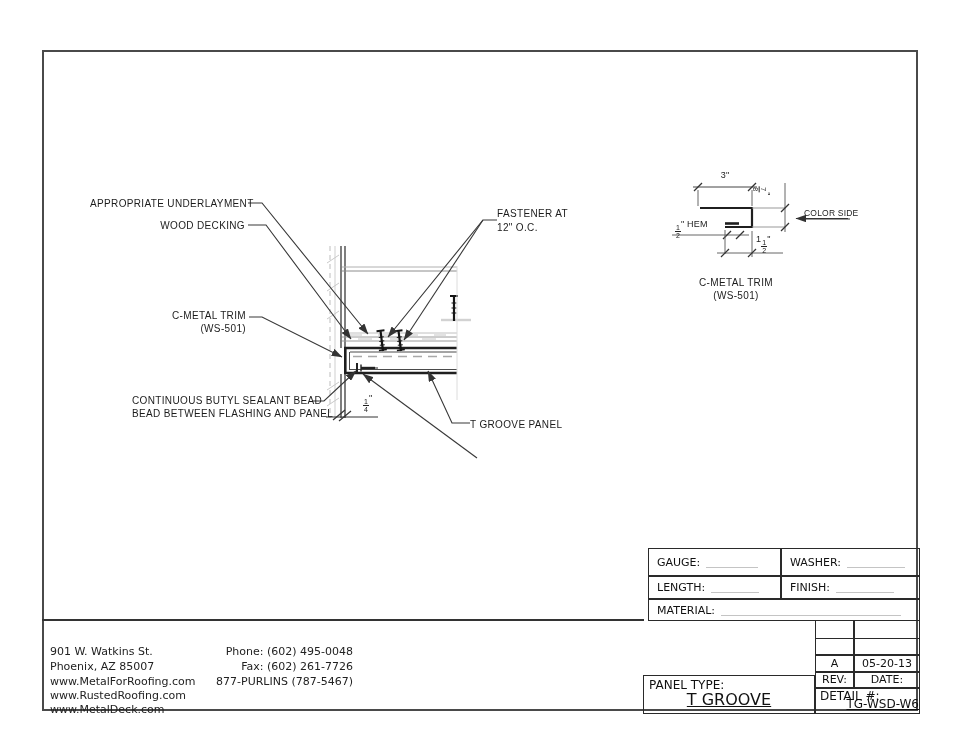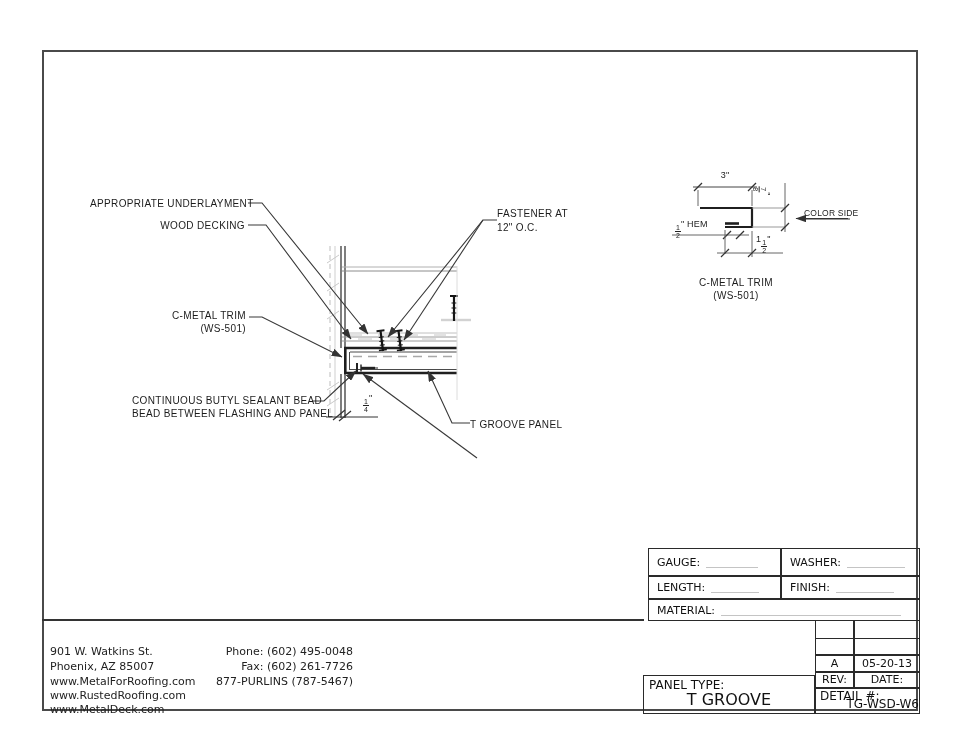--- a/index.html
+++ b/index.html
@@ -25,21 +25,21 @@
   .co-line{position:absolute;font-family:"DejaVu Sans",sans-serif;font-size:11px;color:#222;white-space:pre;}
   .co-right{text-align:right;width:175px;}
   
   .cell{position:absolute;border:1.5px solid #2a2a2a;box-sizing:border-box;
         font-family:"DejaVu Sans",sans-serif;color:#111;}
   .cell .fld{display:flex;align-items:center;height:100%;padding-left:8px;font-size:11px;}
   .blank{display:inline-block;height:10px;border-bottom:1.2px solid #c4c4c4;margin-left:6px;}
   .tc{display:flex;align-items:center;justify-content:center;height:100%;font-size:11px;}
   .title-lines{padding-top:4px;text-align:center;font-size:15px;line-height:17.5px;}
   .small-cap{position:absolute;font-size:12px;font-family:"DejaVu Sans",sans-serif;}
-  .big-val{position:absolute;width:100%;text-align:center;font-family:"DejaVu Sans",sans-serif;}
+  .big-val{position:absolute;width:100%;text-align:center;font-family:"DejaVu Sans",sans-serif;text-decoration:underline;}
 </style>
 </head>
 <body>
 
 <div class="page">
 
   <div class="border"></div>
 
   <svg class="linework" width="960" height="742" viewBox="0 0 960 742">
     <defs>

